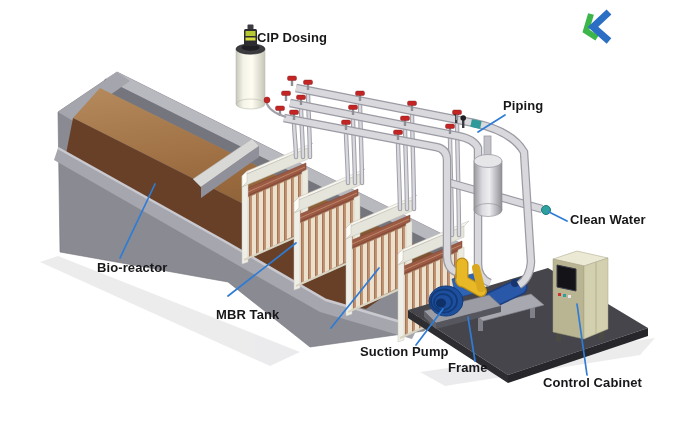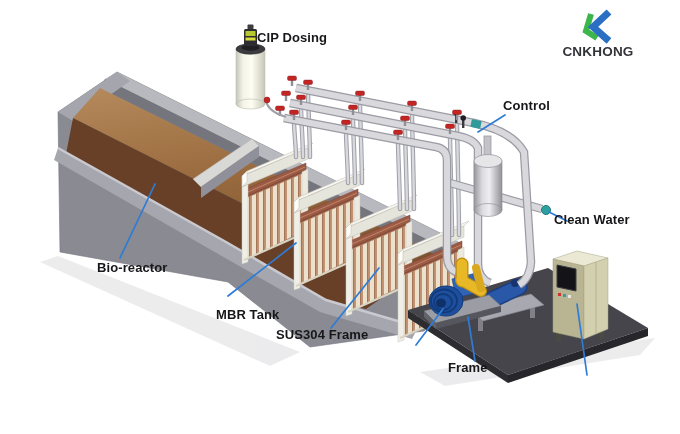--- a/index.html
+++ b/index.html
@@ -241,22 +241,22 @@
     <line x1="587" y1="375" x2="577" y2="304"></line>
   </g>
 
   <g fill="none">
     <polyline points="591,14 586,31 597,38" stroke="#3cb54a" stroke-width="6"></polyline>
     <polyline points="609,12 593,27 609,41" stroke="#2a6fc4" stroke-width="7"></polyline>
   </g>
 </svg>
 
 <div class="lbl" style="left:257px;top:31px">CIP Dosing</div>
-<div class="lbl" style="left:503px;top:99px">Control</div>
-<div class="lbl" style="left:554px;top:213px">Clean Water</div>
+<div class="lbl" style="left:503px;top:99px">Piping</div>
+<div class="lbl" style="left:570px;top:213px">Clean Water</div>
 <div class="lbl" style="left:97px;top:261px">Bio-reactor</div>
 <div class="lbl" style="left:216px;top:308px">MBR Tank</div>
-<div class="lbl" style="left:276px;top:328px">SUS304 Frame</div>
+<div class="lbl" style="left:360px;top:345px">Suction Pump</div>
 <div class="lbl" style="left:448px;top:361px">Frame</div>
-
-<div class="brand">CNKHONG</div>
+<div class="lbl" style="left:543px;top:376px">Control Cabinet</div>
+
 
 </div>
 
 </body></html>

